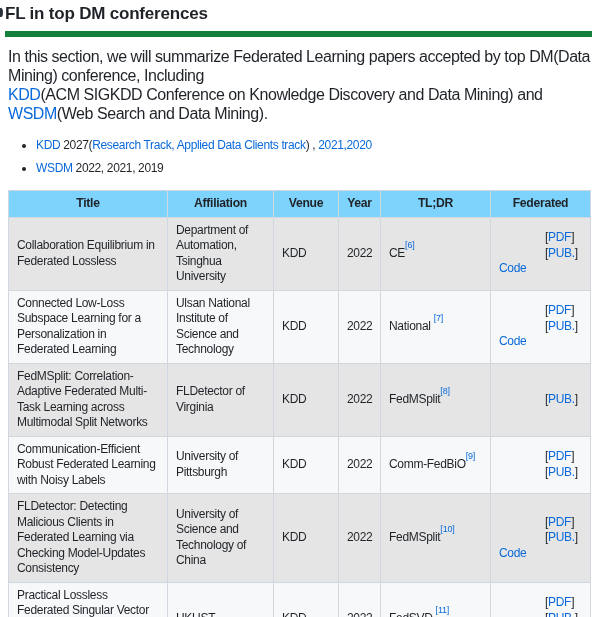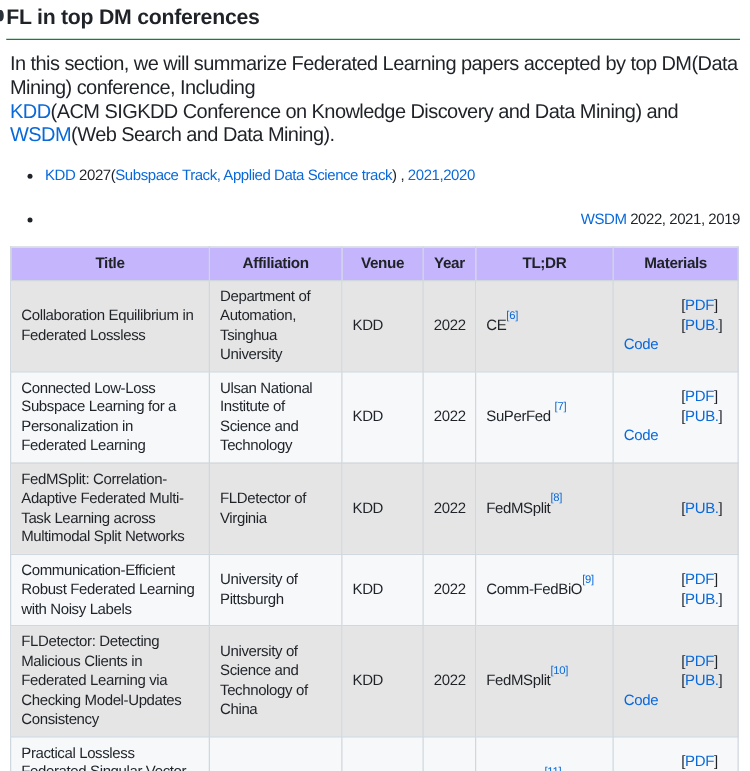--- a/index.html
+++ b/index.html
@@ -8,38 +8,38 @@
     color:#1f2328;font-family:"Liberation Sans",sans-serif;
   }
   .page{position:relative;padding:4px 8px 0 8px;}
   .edge-mark{
     position:absolute;left:0;top:8px;width:3px;height:9px;background:#2b3138;
     border-radius:0 70% 70% 0 / 0 50% 50% 0;
   }
   h1.title{
     margin:0 0 0 -3px;padding:0 0 7px 0;
     font-size:17px;font-weight:700;letter-spacing:-0.2px;
-    border-bottom:1px solid #15803d;
+    border-bottom:6px solid #15803d;
   }
   p.intro{margin:10px 0 0 0;font-size:16px;line-height:19px;letter-spacing:-0.45px;}
   ul.conf-list{
     margin:13px 0 0 0;padding-left:28px;list-style:disc;
     font-size:12px;line-height:19px;letter-spacing:-0.35px;
   }
-  ul.conf-list li+li{margin-top:16px;text-align:right;}
+  ul.conf-list li+li{margin-top:4px;}
   ul.conf-list li::marker{color:#1f2328;}
   a.lnk{color:#0969da;text-decoration:none;cursor:pointer;}
   table.papers{
     margin-top:12px;border-collapse:collapse;table-layout:fixed;width:582px;
     font-size:12px;line-height:15.5px;letter-spacing:-0.3px;
   }
   table.papers th,table.papers td{border:1px solid #d0d7de;}
   table.papers th{
     padding:5px 4px;font-weight:700;text-align:center;font-size:12.2px;
-    background:#c4b5fd;
+    background:#7dd3fc;
   }
   table.papers td{padding:5px 8px;vertical-align:middle;text-align:left;background:#e5e5e5;}
   table.papers tbody tr:nth-child(even) td{background:#f6f8fa;}
   sup.ref{font-size:9px;line-height:0;letter-spacing:-0.2px;position:relative;top:-4px;}
   .bk{color:#1f2328;}
   .nw{white-space:nowrap;padding-left:46px;}
 </style>
 </head>
 <body>
 
@@ -47,60 +47,60 @@
 
   <div class="edge-mark"></div>
 
   <h1 class="title">
     <span>FL in top DM conferences</span>
   </h1>
 
   <p class="intro"><span>In this section, we will summarize Federated Learning papers accepted by top DM(Data Mining) conference, Including </span><br><a class="lnk">KDD</a><span>(ACM SIGKDD Conference on Knowledge Discovery and Data Mining) and </span><a class="lnk">WSDM</a><span>(Web Search and Data Mining).</span></p>
 
   <ul class="conf-list">
-    <li><a class="lnk">KDD</a><span> 2027(</span><a class="lnk">Subspace Track, Applied Data Science track</a><span>) , </span><a class="lnk">2021,2020</a></li>
+    <li><a class="lnk">KDD</a><span> 2027(</span><a class="lnk">Research Track, Applied Data Clients track</a><span>) , </span><a class="lnk">2021,2020</a></li>
     <li><a class="lnk">WSDM</a><span> 2022, 2021, 2019</span></li>
   </ul>
 
   <table class="papers">
     <colgroup>
       <col style="width:159px">
         <col style="width:106px">
         <col style="width:65px">
       <col style="width:42px">
         <col style="width:110px">
         <col style="width:100px">
     </colgroup>
     <thead>
       <tr>
         <th>Title</th>
         <th>Affiliation</th>
         <th>Venue</th>
         <th>Year</th>
         <th>TL;DR</th>
-        <th>Materials</th>
+        <th>Federated</th>
       </tr>
     </thead>
     <tbody>
 
       <tr>
         <td>Collaboration Equilibrium in Federated Lossless</td>
         <td>Department of Automation, Tsinghua University</td>
         <td>KDD</td>
         <td>2022</td>
         <td><span>CE</span><sup class="ref"><a class="lnk">[6]</a></sup></td>
         <td><span class="nw"><span class="bk">[</span><a class="lnk">PDF</a><span class="bk">]</span></span> <span class="nw"><span class="bk">[</span><a class="lnk">PUB.</a><span class="bk">]</span></span> <a class="lnk">Code</a></td>
       </tr>
 
       <tr>
         <td>Connected Low-Loss Subspace Learning for a Personalization in Federated Learning</td>
         <td>Ulsan National Institute of Science and Technology</td>
         <td>KDD</td>
         <td>2022</td>
-        <td><span>SuPerFed </span><sup class="ref"><a class="lnk">[7]</a></sup></td>
+        <td><span>National </span><sup class="ref"><a class="lnk">[7]</a></sup></td>
         <td><span class="nw"><span class="bk">[</span><a class="lnk">PDF</a><span class="bk">]</span></span> <span class="nw"><span class="bk">[</span><a class="lnk">PUB.</a><span class="bk">]</span></span> <a class="lnk">Code</a></td>
       </tr>
 
       <tr>
         <td>FedMSplit: Correlation-Adaptive Federated Multi-Task Learning across Multimodal Split Networks</td>
         <td>FLDetector of Virginia</td>
         <td>KDD</td>
         <td>2022</td>
         <td><span>FedMSplit</span><sup class="ref"><a class="lnk">[8]</a></sup></td>
         <td><span class="nw"><span class="bk">[</span><a class="lnk">PUB.</a><span class="bk">]</span></span></td>

